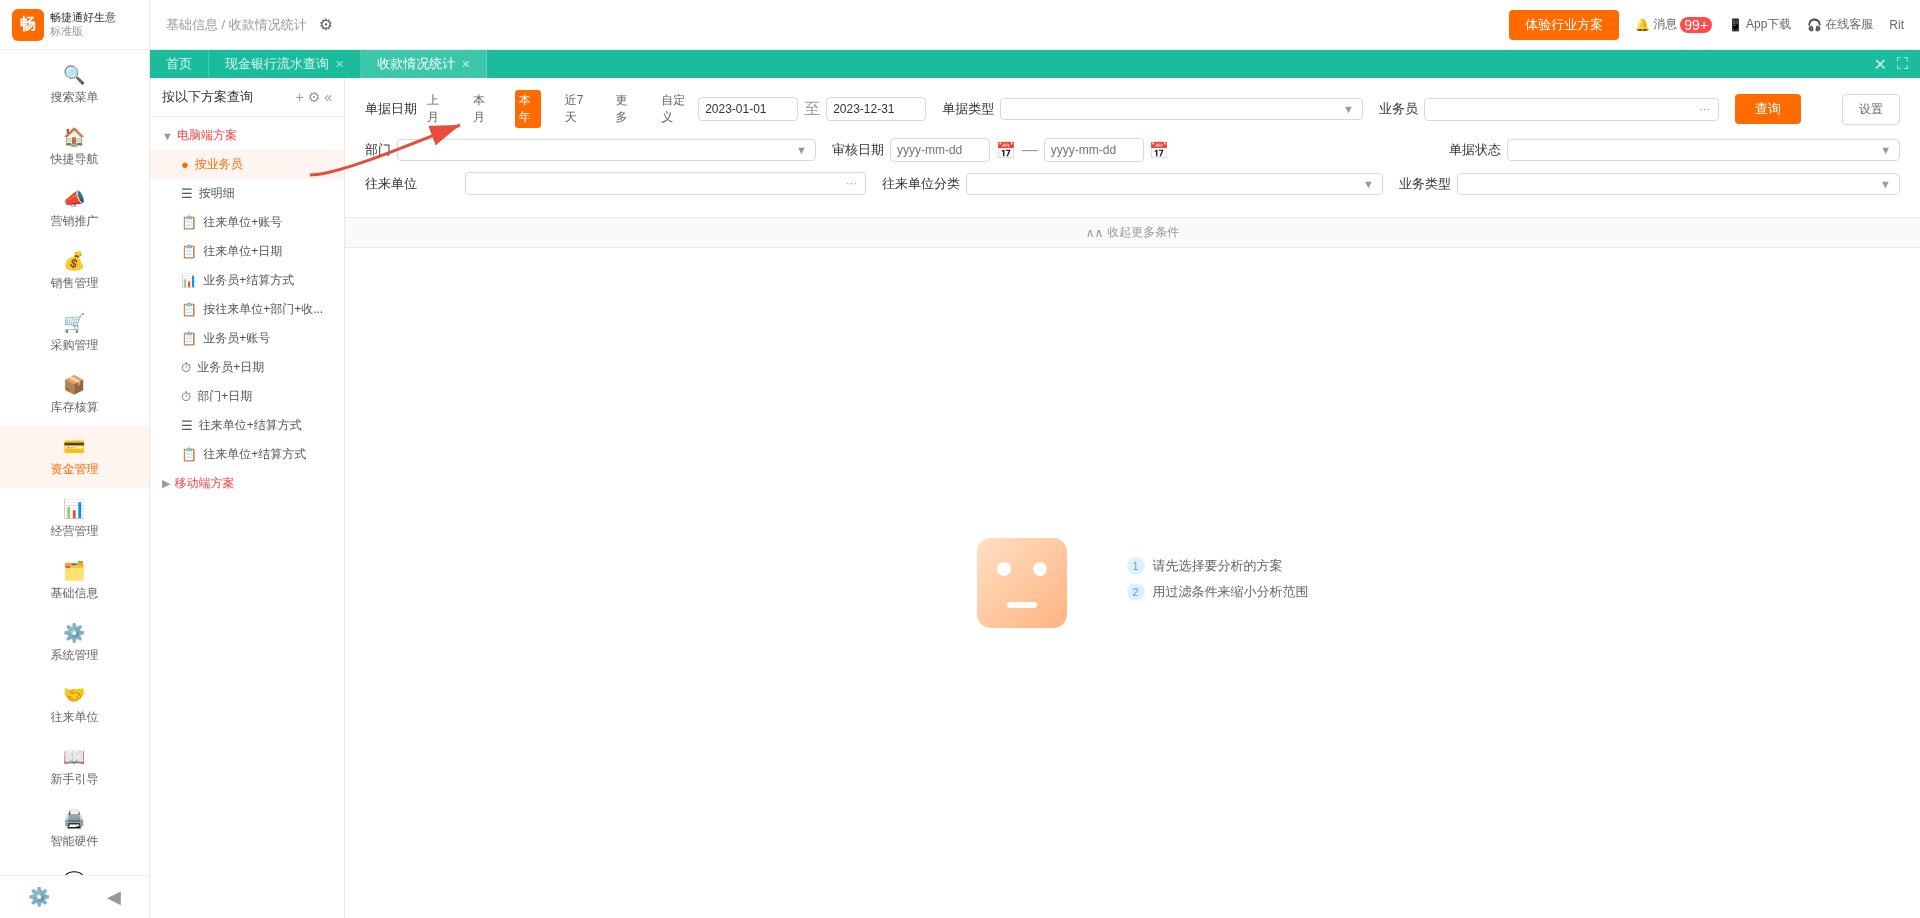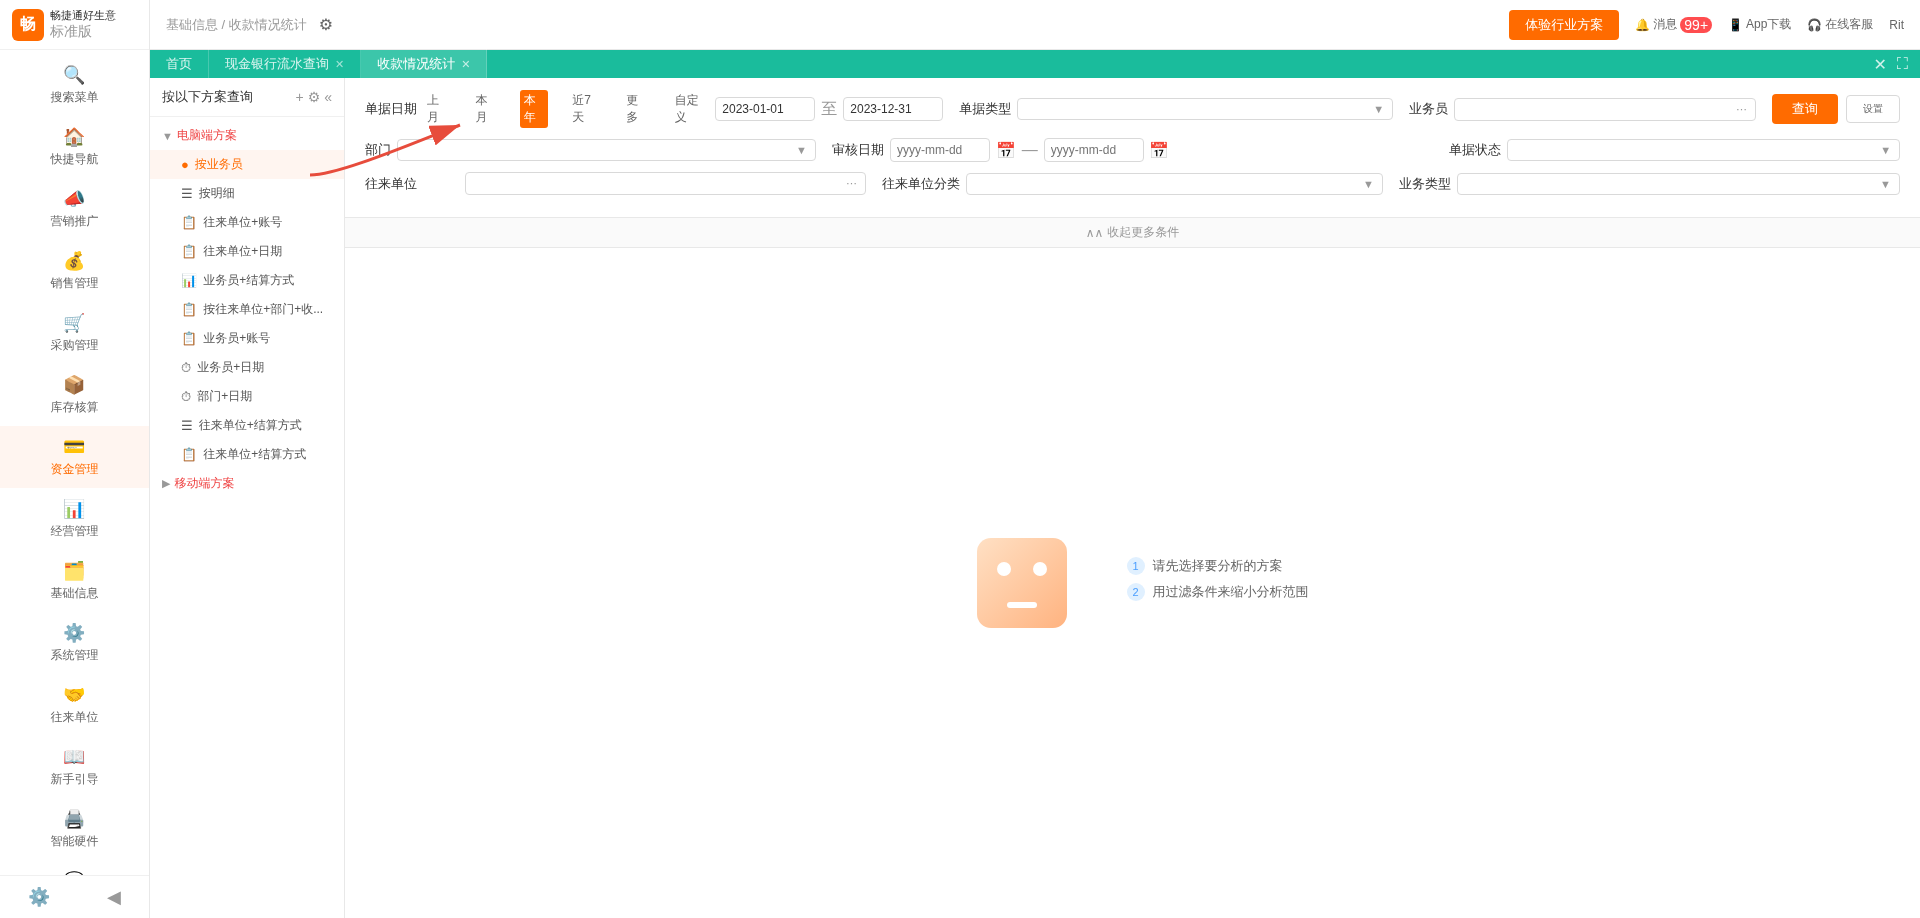--- a/index.html
+++ b/index.html
@@ -27,21 +27,21 @@
     .logo-icon {
       width: 32px; height: 32px;
       background: #ff6b00;
       border-radius: 6px;
       display: flex; align-items: center; justify-content: center;
       color: white; font-weight: bold; font-size: 16px;
       margin-right: 6px;
       flex-shrink: 0;
     }
     .logo-text { font-size: 11px; color: #333; line-height: 1.3; }
-    .logo-badge { font-size: 14px; color: #999; }
+    .logo-badge { font-size: 11px; color: #999; }
     .sidebar-nav { flex: 1; overflow-y: auto; padding: 4px 0; }
     .sidebar-item {
       display: flex; flex-direction: column; align-items: center;
       padding: 10px 0;
       cursor: pointer;
       color: #666;
       font-size: 12px;
     }
     .sidebar-item.active { color: #ff6b00; background: #fff5f0; }
     .sidebar-item .s-icon { font-size: 18px; margin-bottom: 3px; }
@@ -255,21 +255,21 @@
     }
     .date-sep { color: #999; }
 
     .action-btns { display: flex; gap: 8px; margin-left: auto; align-items: center; }
     .query-btn {
       background: #ff6b00; color: #fff; border: none;
       padding: 6px 20px; border-radius: 4px; cursor: pointer; font-size: 13px;
     }
     .set-btn {
       background: #fff; color: #666; border: 1px solid #d9d9d9;
-      padding: 6px 16px; border-radius: 4px; cursor: pointer; font-size: 10px;
+      padding: 6px 16px; border-radius: 4px; cursor: pointer; font-size: 12px; margin-left: 33px;
     }
 
     .collapse-bar {
       display: flex; align-items: center; justify-content: center;
       padding: 6px 0;
       background: #fafafa;
       border-bottom: 1px solid #e8e8e8;
       cursor: pointer;
       color: #999; font-size: 12px; gap: 4px;
     }

